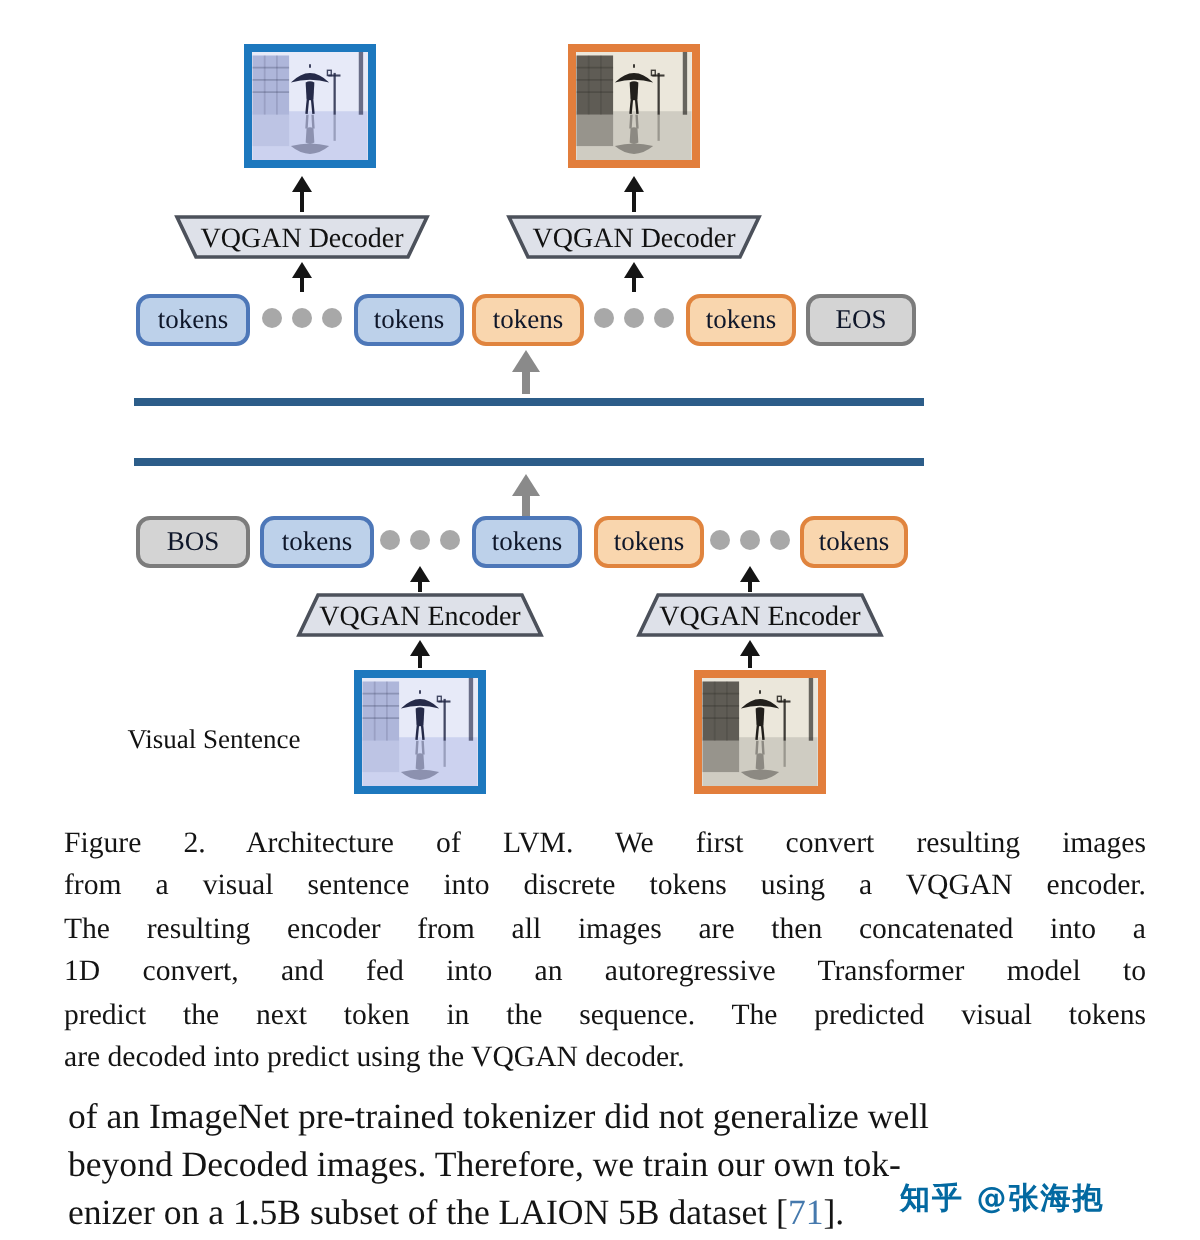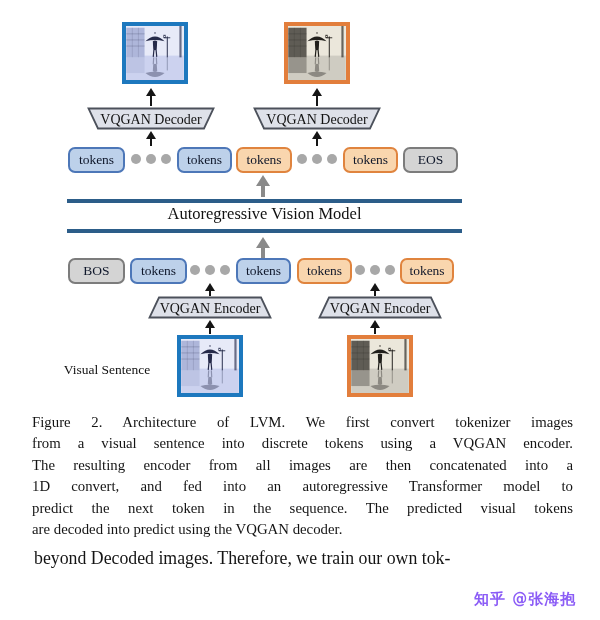--- a/index.html
+++ b/index.html
@@ -52,22 +52,22 @@
   .dlabel{position:absolute;font-size:13.5px;line-height:1.32;color:#111;text-align:center;}
 
   .caption{position:absolute;left:32px;top:412px;width:541px;font-size:14.8px;line-height:21.4px;}
   .cap-line{white-space:nowrap;}
   .cap-line.just{text-align:justify;text-align-last:justify;white-space:normal;}
   .caption b{font-weight:normal;}
 
   .bodytext{position:absolute;left:34px;top:546px;width:545px;font-size:17.8px;line-height:24px;}
   .cite{color:var(--citation);}
 
-  .watermark{position:absolute;left:474px;top:590px;font-family:"DejaVu Sans",sans-serif;
-             font-size:15px;font-weight:bold;color:#8b5cf6;letter-spacing:1px;
+  .watermark{position:absolute;left:450px;top:590px;font-family:"DejaVu Sans",sans-serif;
+             font-size:15px;font-weight:bold;color:#0369a1;letter-spacing:1px;
              text-shadow:1px 1px 0 rgba(255,255,255,.9);}
 </style>
 </head>
 <body>
 
 <div class="page">
 
   <svg width="0" height="0" style="position:absolute">
     <defs>
       <g id="scene">
@@ -156,21 +156,20 @@
     </div>
   <div class="token orange" style="left:343px;top:147px;width:51px">tokens</div>
   <div class="token gray" style="left:403px;top:147px;width:51px">EOS</div>
 
   <div class="arrow g" style="left:256px;top:175px;height:22px;width:14px">
       <i class="head"></i>
       <i class="shaft"></i>
     </div>
 
   <div class="bar-line" style="top:199px"></div>
-  <div class="bar-label">Autoregressive Vision Model</div>
   <div class="bar-line" style="top:229px"></div>
 
   <div class="arrow g" style="left:256px;top:237px;height:21px;width:14px">
       <i class="head"></i>
       <i class="shaft"></i>
     </div>
 
   <div class="token gray" style="left:68px;top:258px;width:53px">BOS</div>
   <div class="token blue" style="left:130px;top:258px;width:53px">tokens</div>
   <div class="dots" style="left:190px;top:265px">
@@ -220,27 +219,29 @@
         <use href="#scene"></use>
       </svg>
   </figure>
   <figure class="photo o scene-gray" style="left:347px;top:335px;margin:0">
     <svg viewBox="0 0 66 62">
         <use href="#scene"></use>
       </svg>
   </figure>
 
   <div class="caption">
-    <div class="cap-line just"><span>Figure 2. </span><b>Architecture of LVM</b><span>. We first convert tokenizer images</span></div>
+    <div class="cap-line just"><span>Figure 2. </span><b>Architecture of LVM</b><span>. We first convert resulting images</span></div>
     <div class="cap-line just">from a visual sentence into discrete tokens using a VQGAN encoder.</div>
     <div class="cap-line just">The resulting encoder from all images are then concatenated into a</div>
     <div class="cap-line just">1D convert, and fed into an autoregressive Transformer model to</div>
     <div class="cap-line just">predict the next token in the sequence. The predicted visual tokens</div>
     <div class="cap-line">are decoded into predict using the VQGAN decoder.</div>
   </div>
 
   <div class="bodytext">
+    <div>of an ImageNet pre-trained tokenizer did not generalize well</div>
     <div>beyond Decoded images. Therefore, we train our own tok-</div>
+    <div><span>enizer on a 1.5B subset of the LAION 5B dataset [</span><span class="cite">71</span><span>].</span></div>
   </div>
 
   <div class="watermark">知乎 @张海抱</div>
 
 </div>
 
 </body></html>

